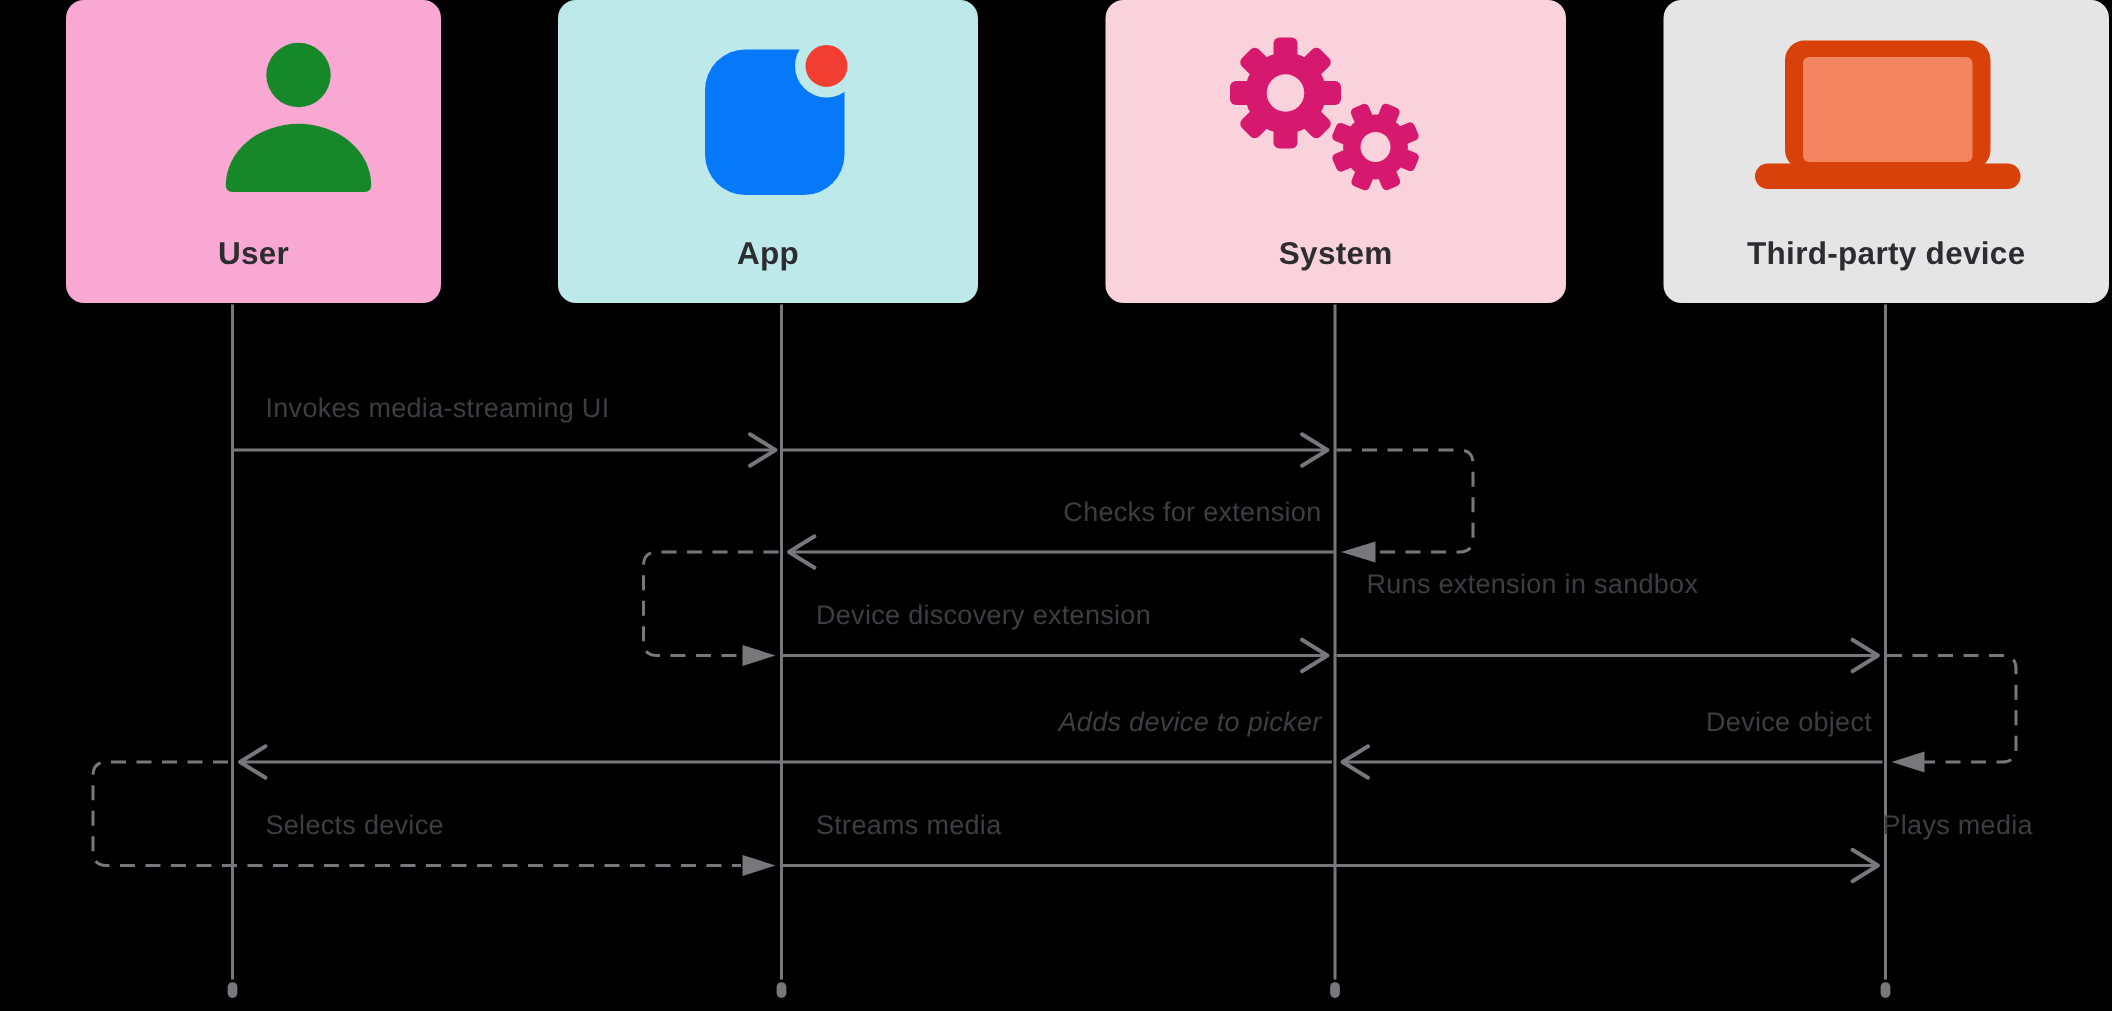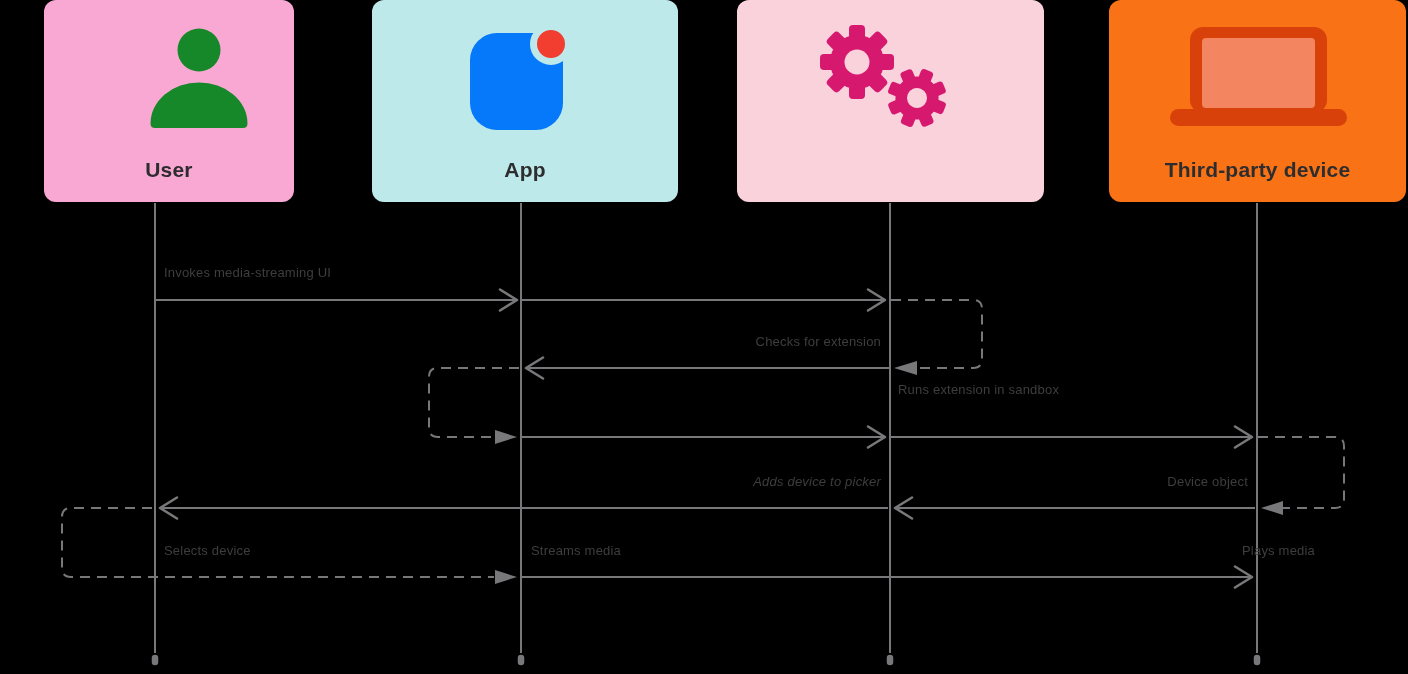--- a/index.html
+++ b/index.html
@@ -17,22 +17,22 @@
   }
   .actor-icon{position:absolute;left:0;top:0;}
   .wires{position:absolute;left:0;top:0;}
   .lifeline{stroke:var(--line,#78787a);stroke-width:2;}
   .lifecap{stroke:var(--line,#78787a);stroke-width:6.5;stroke-linecap:round;}
   .msg{stroke:var(--line,#78787a);stroke-width:2;fill:none;}
   .dashed{stroke-dasharray:10 7;}
   .head-open{stroke:var(--line,#78787a);stroke-width:2.6;fill:none;stroke-linecap:round;stroke-linejoin:round;}
   .head-fill{fill:var(--line,#78787a);stroke:none;}
   .msg-label{
-    position:absolute;font-size:13px;line-height:27px;white-space:nowrap;
-    color:var(--label,#3e3e40);letter-spacing:.2px;
+    position:absolute;font-size:18px;line-height:27px;white-space:nowrap;
+    color:var(--label,#3e3e40);letter-spacing:.2px;margin-left:13px;
   }
   .person-fill{fill:var(--accent);}
   .app-square{fill:var(--accent);}
   .app-badge{fill:var(--badge);stroke:var(--bg);stroke-width:7;}
   .gear-body{fill:var(--accent);}
   .gear-hole{fill:var(--bg);}
   .laptop-frame{fill:var(--accent);}
   .laptop-screen{fill:var(--screen);}
 </style>
 </head>
@@ -41,21 +41,21 @@
 <div class="stage" style="--line: #78787a; --label: #3e3e40; background: rgb(0, 0, 0);">
 
   <div class="actor" style="left: 0px; width: 250px; background: #f9a8d4; margin-left: 44px; --accent: #17882a; --bg: #d8e591;">
     <svg class="actor-icon" width="310" height="140" viewBox="0 0 310 140">
       <circle class="person-fill" cx="155" cy="50" r="21.5"></circle>
       <path class="person-fill" d="M111 128 Q106.5 128 106.5 123.5 A48.5 41 0 0 1 203.5 123.5 Q203.5 128 199 128 Z"></path>
     </svg>
     <div class="actor-title">User</div>
   </div>
 
-  <div class="actor" style="left: 372px; width: 306px; background: rgb(189, 233, 235); --accent: #0678fa; --badge: #f23e31; --bg: #bde9eb;">
+  <div class="actor" style="left: 372px; width: 280px; background: rgb(189, 233, 235); --accent: #0678fa; --badge: #f23e31; --bg: #bde9eb;">
     <svg class="actor-icon" width="306" height="140" viewBox="0 0 306 140">
       <rect class="app-square" x="98" y="33" width="93" height="97" rx="27"></rect>
       <circle class="app-badge" cx="179" cy="44" r="17.5"></circle>
     </svg>
     <div class="actor-title">App</div>
   </div>
 
   <div class="actor" style="left: 737px; width: 307px; background: rgb(249, 210, 220); --accent: #d7186f; --bg: #f9d2dc;">
     <svg class="actor-icon" width="307" height="150" viewBox="0 0 307 150">
       <g transform="translate(120,62)">
@@ -80,23 +80,24 @@
           <rect x="-8" y="-37" width="16" height="18" rx="4" transform="rotate(135)"></rect>
           <rect x="-8" y="-37" width="16" height="18" rx="4" transform="rotate(180)"></rect>
           <rect x="-8" y="-37" width="16" height="18" rx="4" transform="rotate(225)"></rect>
           <rect x="-8" y="-37" width="16" height="18" rx="4" transform="rotate(270)"></rect>
           <rect x="-8" y="-37" width="16" height="18" rx="4" transform="rotate(315)"></rect>
           <circle cx="0" cy="0" r="27"></circle>
         </g>
         <circle class="gear-hole" cx="0" cy="0" r="12.5"></circle>
       </g>
     </svg>
+    <div class="actor-title">System</div>
   </div>
 
-  <div class="actor" style="left: 1109px; width: 297px; background: #f97316; --accent: #d84109; --screen: #f48561; --bg: #fce4d2;">
+  <div class="actor" style="left: 1109px; width: 297px; background: #e5e5e5; --accent: #d84109; --screen: #f48561; --bg: #fce4d2;">
     <svg class="actor-icon" width="297" height="140" viewBox="0 0 297 140">
       <rect class="laptop-frame" x="81" y="27" width="137" height="86" rx="13"></rect>
       <rect class="laptop-screen" x="93" y="38" width="113" height="70" rx="4"></rect>
       <rect class="laptop-frame" x="61" y="109" width="177" height="17" rx="8.5"></rect>
     </svg>
     <div class="actor-title">Third-party device</div>
   </div>
 
   <svg class="wires" width="1408" height="674" viewBox="0 0 1408 674">
 
@@ -170,20 +171,21 @@
     </g>
 
     <g>
       <line class="msg" x1="522" y1="577" x2="1250" y2="577"></line>
       <path class="head-open" d="M1235 566.5 L1252 577 L1235 587.5"></path>
     </g>
   </svg>
 
   <div class="msg-label" style="left:164px;top:259px;">Invokes media-streaming UI</div>
   <div class="msg-label" style="right:527px;top:328px;">Checks for extension</div>
+  <div class="msg-label" style="left:531px;top:397px;">Device discovery extension</div>
   <div class="msg-label" style="left:898px;top:376px;">Runs extension in sandbox</div>
   <div class="msg-label" style="right:527px;top:468px;font-style:italic;">Adds device to picker</div>
   <div class="msg-label" style="right:160px;top:468px;">Device object</div>
   <div class="msg-label" style="left:164px;top:537px;">Selects device</div>
   <div class="msg-label" style="left:531px;top:537px;">Streams media</div>
   <div class="msg-label" style="left:1242px;top:537px;text-align:right;">Plays media</div>
 
 </div>
 
 </body></html>

